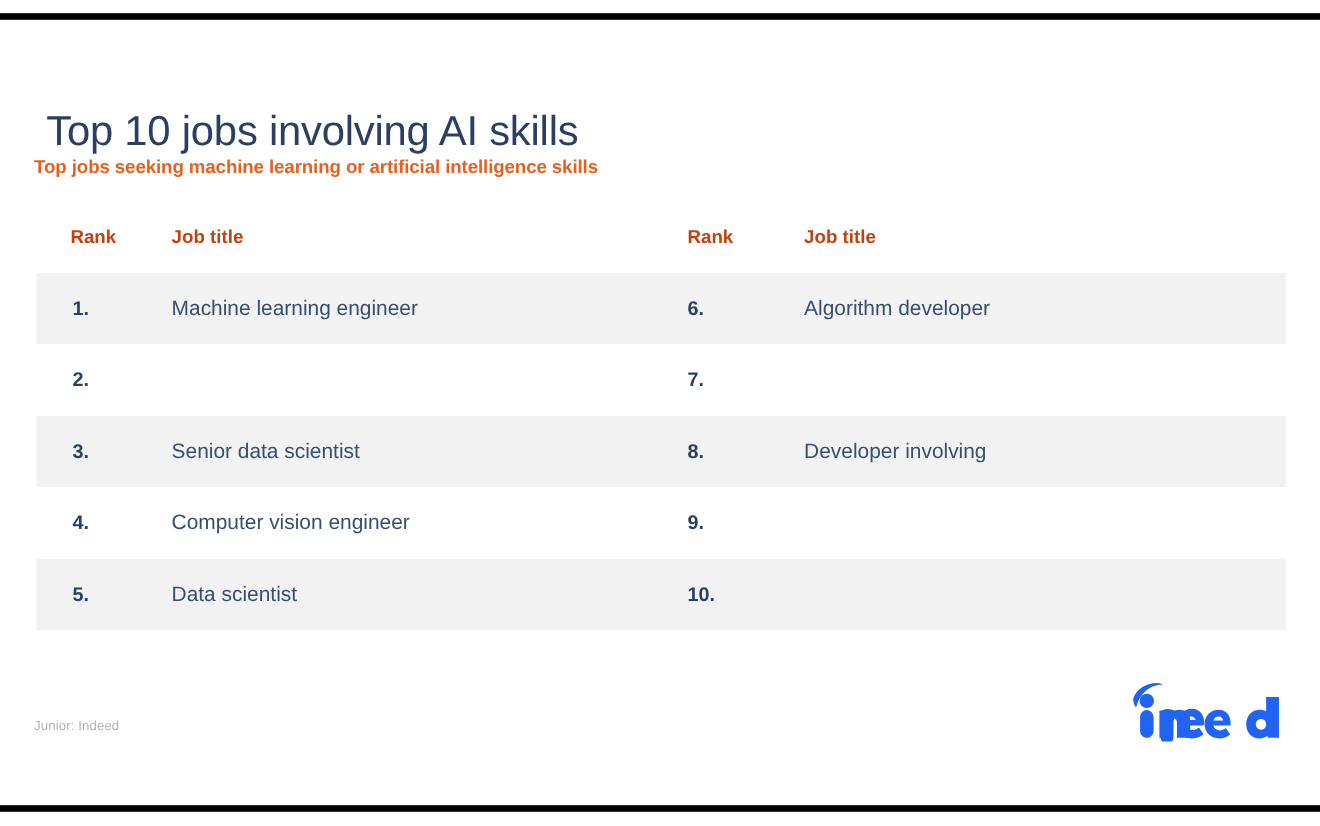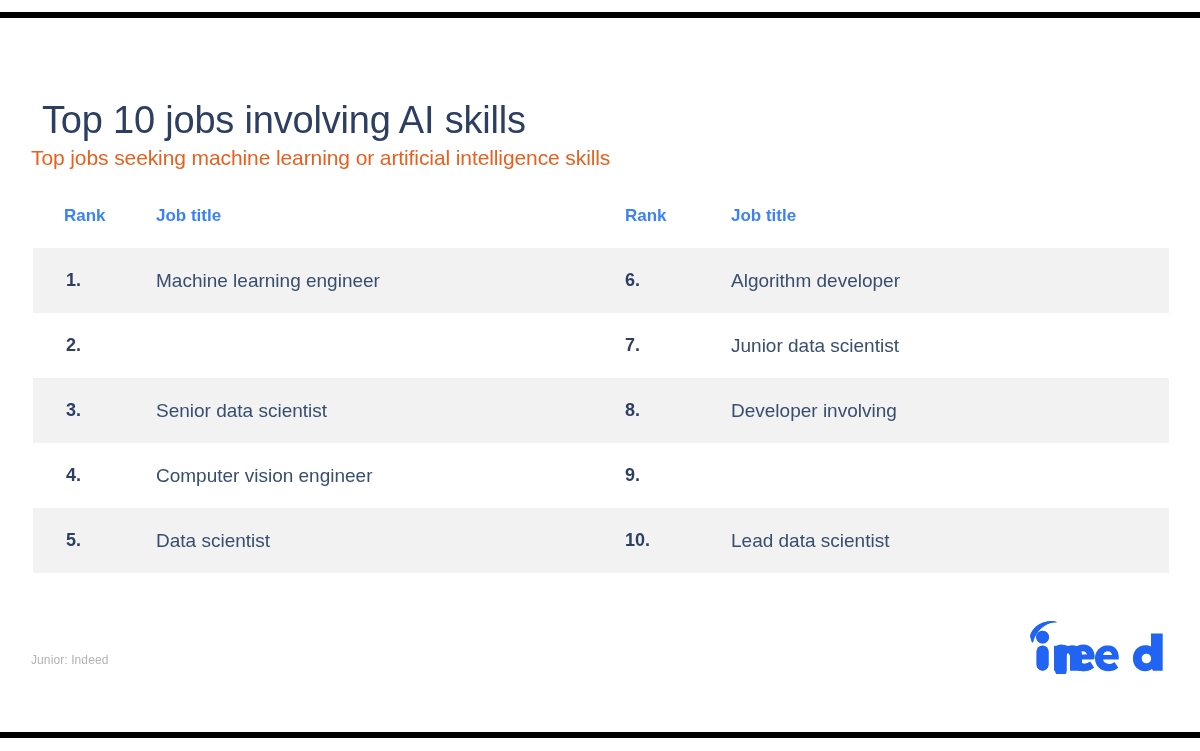--- a/index.html
+++ b/index.html
@@ -38,22 +38,22 @@
     letter-spacing: -0.2px;
     color: #2c3f63;
     line-height: 1.15;
     white-space: nowrap;
     margin-left: 11px;
   }
   .subtitle {
     position: absolute;
     left: 31px;
     top: 128px;
-    font-size: 21px;
-    font-weight: normal;
+    font-size: 17px;
+    font-weight: bold;
     letter-spacing: -0.1px;
     color: #e8601f;
     line-height: 1.2;
     white-space: nowrap;
   }
 
   .table-wrap {
     position: absolute;
     left: 33px;
     top: 206px;
@@ -62,21 +62,21 @@
 
   .head-row {
     position: relative;
     height: 42px;
   }
   .head-cell {
     position: absolute;
     top: 0;
     font-size: 17px;
     font-weight: bold;
-    color: #3b82f6;
+    color: #c2410c;
     white-space: nowrap;
   }
   .head-rank-l { left: 31px; }
   .head-title-l { left: 123px; }
   .head-rank-r { left: 592px; }
   .head-title-r { left: 698px; }
 
   .rows {
     position: relative;
   }
@@ -152,38 +152,36 @@
     <div class="rows" id="rows-container">
         <div class="row striped">
           <span class="cell cell-rank c-rank-l">1.</span>
           <span class="cell cell-title c-title-l">Machine learning engineer</span>
           <span class="cell cell-rank c-rank-r">6.</span>
           <span class="cell cell-title c-title-r">Algorithm developer</span>
         </div>
         <div class="row">
           <span class="cell cell-rank c-rank-l">2.</span>
           <span class="cell cell-rank c-rank-r">7.</span>
-          <span class="cell cell-title c-title-r">Junior data scientist</span>
         </div>
         <div class="row striped">
           <span class="cell cell-rank c-rank-l">3.</span>
           <span class="cell cell-title c-title-l">Senior data scientist</span>
           <span class="cell cell-rank c-rank-r">8.</span>
           <span class="cell cell-title c-title-r">Developer involving</span>
         </div>
         <div class="row">
           <span class="cell cell-rank c-rank-l">4.</span>
           <span class="cell cell-title c-title-l">Computer vision engineer</span>
           <span class="cell cell-rank c-rank-r">9.</span>
         </div>
         <div class="row striped">
           <span class="cell cell-rank c-rank-l">5.</span>
           <span class="cell cell-title c-title-l">Data scientist</span>
           <span class="cell cell-rank c-rank-r">10.</span>
-          <span class="cell cell-title c-title-r">Lead data scientist</span>
         </div>
       </div>
   </div>
 
   <div class="source">Junior: Indeed</div>
 
   <div class="logo">
     <svg width="150" height="56" viewBox="0 0 150 56" aria-hidden="true">
       <g fill="#2164f3">
         <path d="M6.5 16.5 C10.5 5.5 24 0.8 33.5 4.2 C25.5 3.6 17.0 8.2 12.0 16.3 C10.6 18.6 9.6 21.2 9.0 23.8 C8.9 24.4 8.0 24.4 7.8 23.8 C7.0 21.4 6.1 18.6 6.5 16.5 Z"></path>

